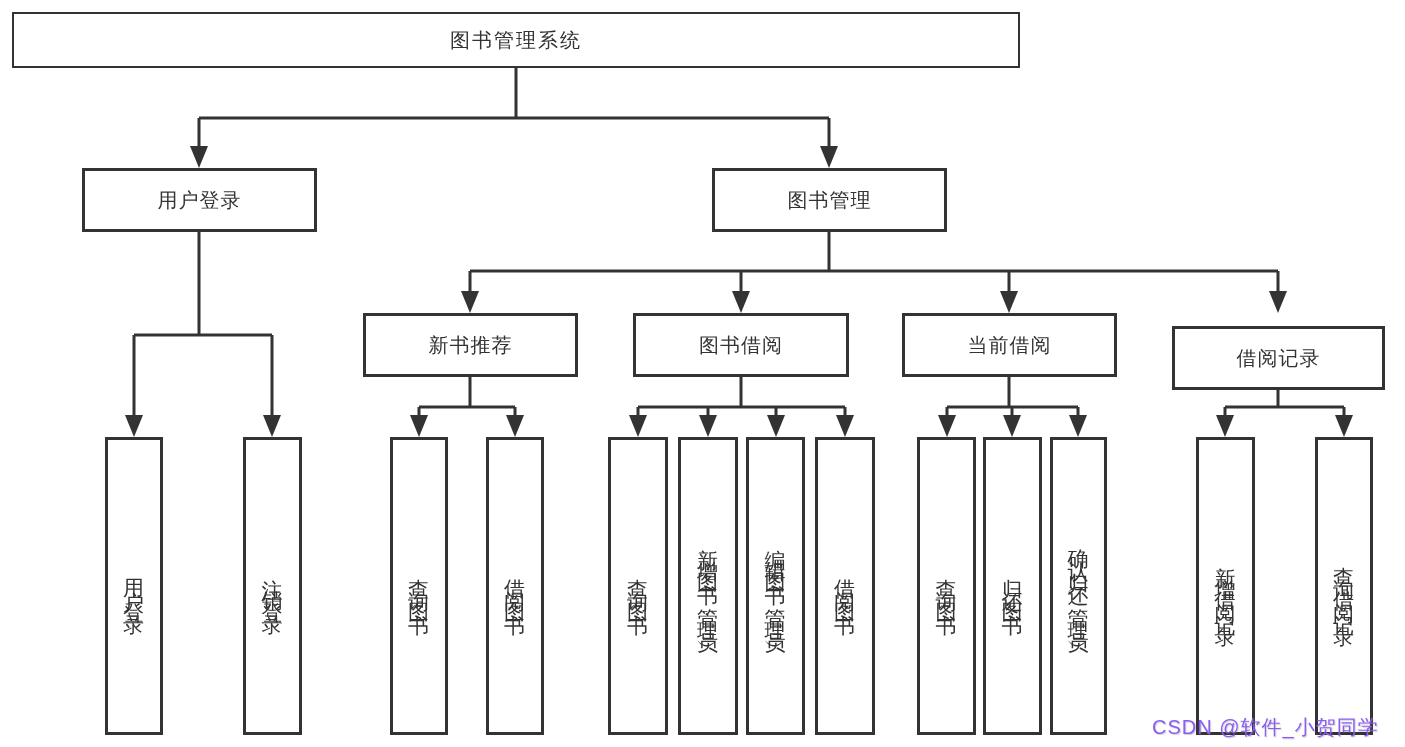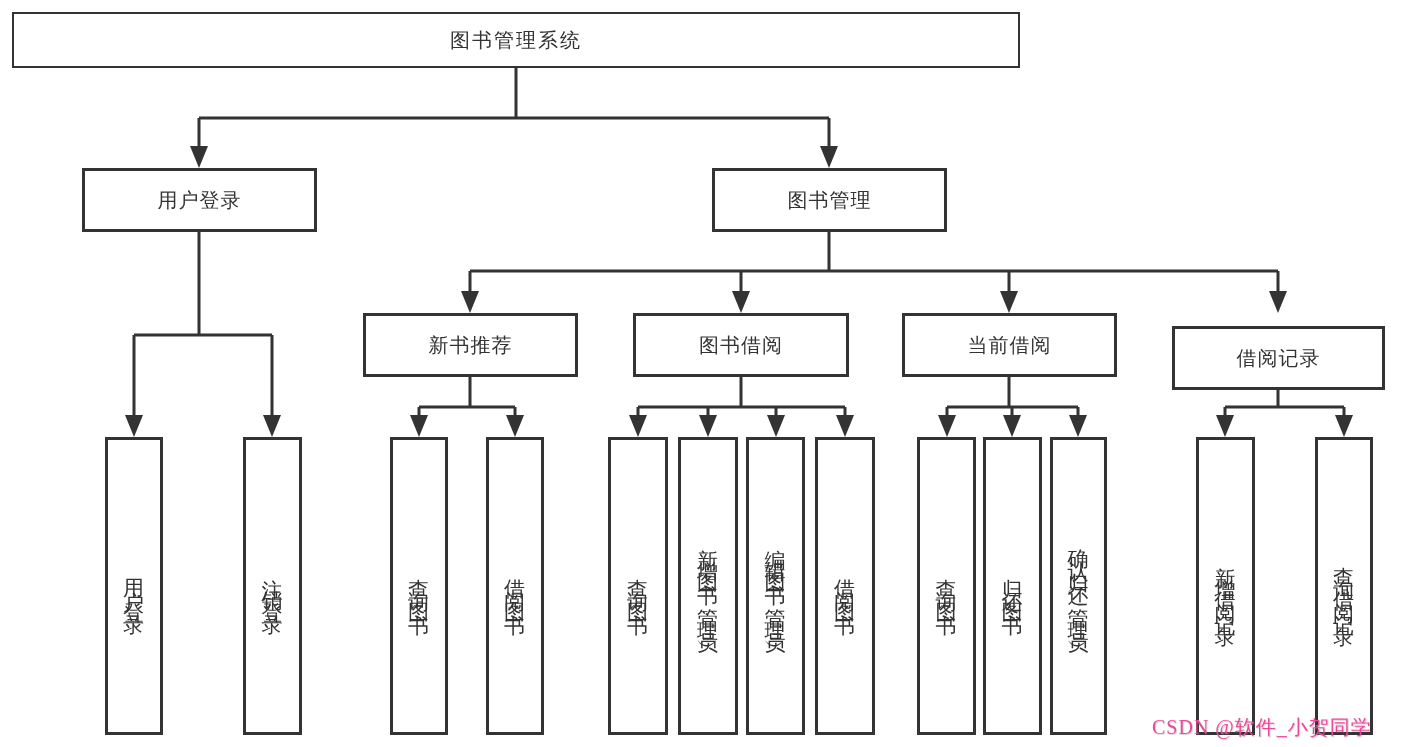--- a/index.html
+++ b/index.html
@@ -52,25 +52,24 @@
     line-height: 1;
     letter-spacing: 12px;
     color: #333333;
   }
   .watermark {
     position: absolute;
     left: 1152px;
     top: 714px;
     z-index: 3;
     font-size: 20px;
-    color: #ec4899;
+    color: #8b5cf6;
     letter-spacing: 1px;
     white-space: nowrap;
     text-shadow: 1px 1px 1px rgba(120,120,120,0.35);
-    font-family: Liberation Serif, serif;
   }
 </style>
 </head>
 <body>
 
 <div class="canvas">
 
   <svg class="connectors" width="1405" height="747" viewBox="0 0 1405 747">
     <g stroke="#333333" stroke-width="3" fill="none">
 

